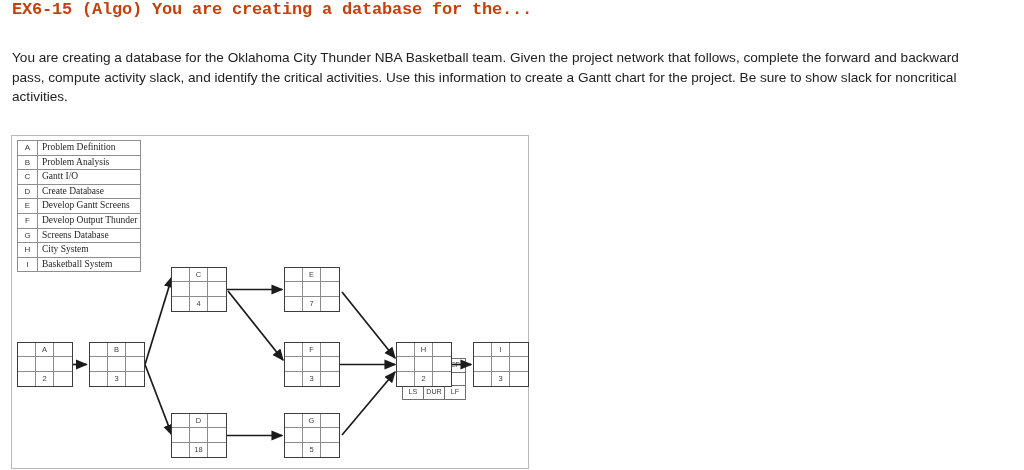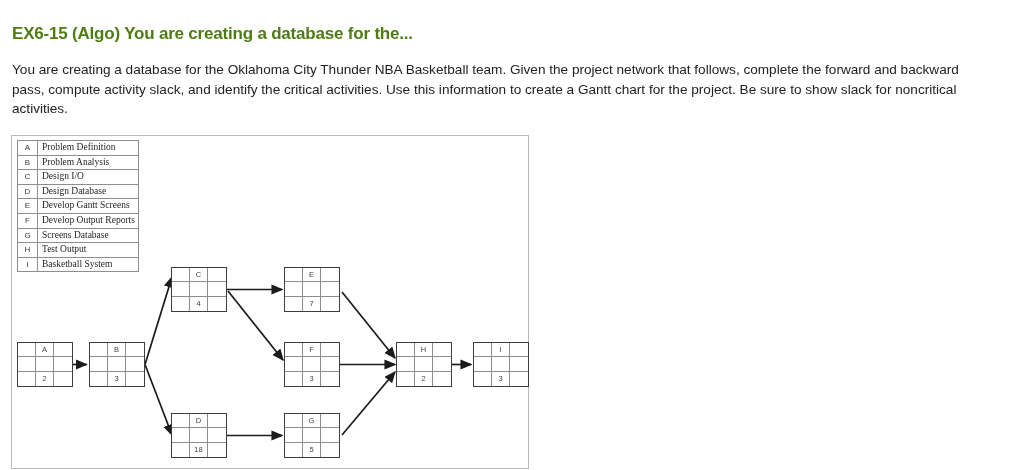--- a/index.html
+++ b/index.html
@@ -14,32 +14,33 @@
     position: relative;
     overflow: hidden;
     font-family: "Liberation Sans", sans-serif;
     color: #1a1a1a;
   }
 
   
   .page-title {
     position: absolute;
     left: 12px;
-    top: 24px;
+    top: 0;
     font-size: 17px;
     font-weight: bold;
     letter-spacing: -0.2px;
-    color: #4d7c0f;
+    color: #c2410c;
     white-space: nowrap;
+    font-family: Liberation Mono, monospace;
   }
 
   .prompt-body {
     position: absolute;
     left: 12px;
-    top: 60px;
+    top: 48px;
     width: 975px;
     font-size: 13.6px;
     line-height: 19.5px;
     color: #222222;
   }
 
   
   .diagram-frame {
     position: absolute;
     left: 11px;
@@ -166,51 +167,70 @@
         <tr>
           <td class="act-code">A</td>
           <td class="act-name">Problem Definition</td>
         </tr>
         <tr>
           <td class="act-code">B</td>
           <td class="act-name">Problem Analysis</td>
         </tr>
         <tr>
           <td class="act-code">C</td>
-          <td class="act-name">Design I/O</td>
+          <td class="act-name">Gantt I/O</td>
         </tr>
         <tr>
           <td class="act-code">D</td>
-          <td class="act-name">Design Database</td>
+          <td class="act-name">Create Database</td>
         </tr>
         <tr>
           <td class="act-code">E</td>
           <td class="act-name">Develop Gantt Screens</td>
         </tr>
         <tr>
           <td class="act-code">F</td>
-          <td class="act-name">Develop Output Reports</td>
+          <td class="act-name">Develop Output Thunder</td>
         </tr>
         <tr>
           <td class="act-code">G</td>
           <td class="act-name">Screens Database</td>
         </tr>
         <tr>
           <td class="act-code">H</td>
-          <td class="act-name">Test Output</td>
+          <td class="act-name">City System</td>
         </tr>
         <tr>
           <td class="act-code">I</td>
           <td class="act-name">Basketball  System</td>
         </tr>
       </tbody>
   </table>
 
   <div class="legend-wrap">
     <div class="legend-label">Legend</div>
+    <table class="legend-table">
+      <tbody>
+        <tr>
+          <td>ES</td>
+          <td>ID</td>
+          <td>EF</td>
+        </tr>
+        <tr>
+          <td>SLK</td>
+          <td></td>
+          <td></td>
+        </tr>
+        <tr>
+          <td>LS</td>
+          <td>DUR</td>
+          <td>LF</td>
+        </tr>
+      </tbody>
+    </table>
   </div>
 
   <svg class="connectors" viewBox="0 0 518 334" xmlns="http://www.w3.org/2000/svg">
     <defs>
       <marker id="ah" markerWidth="7" markerHeight="7" refX="6.2" refY="3" orient="auto">
         <path d="M0,0 L7,3 L0,6 z" fill="#1b1b1b"></path>
       </marker>
     </defs>
     <g stroke="#1b1b1b" stroke-width="1.7" fill="none" marker-end="url(#ah)">
 

